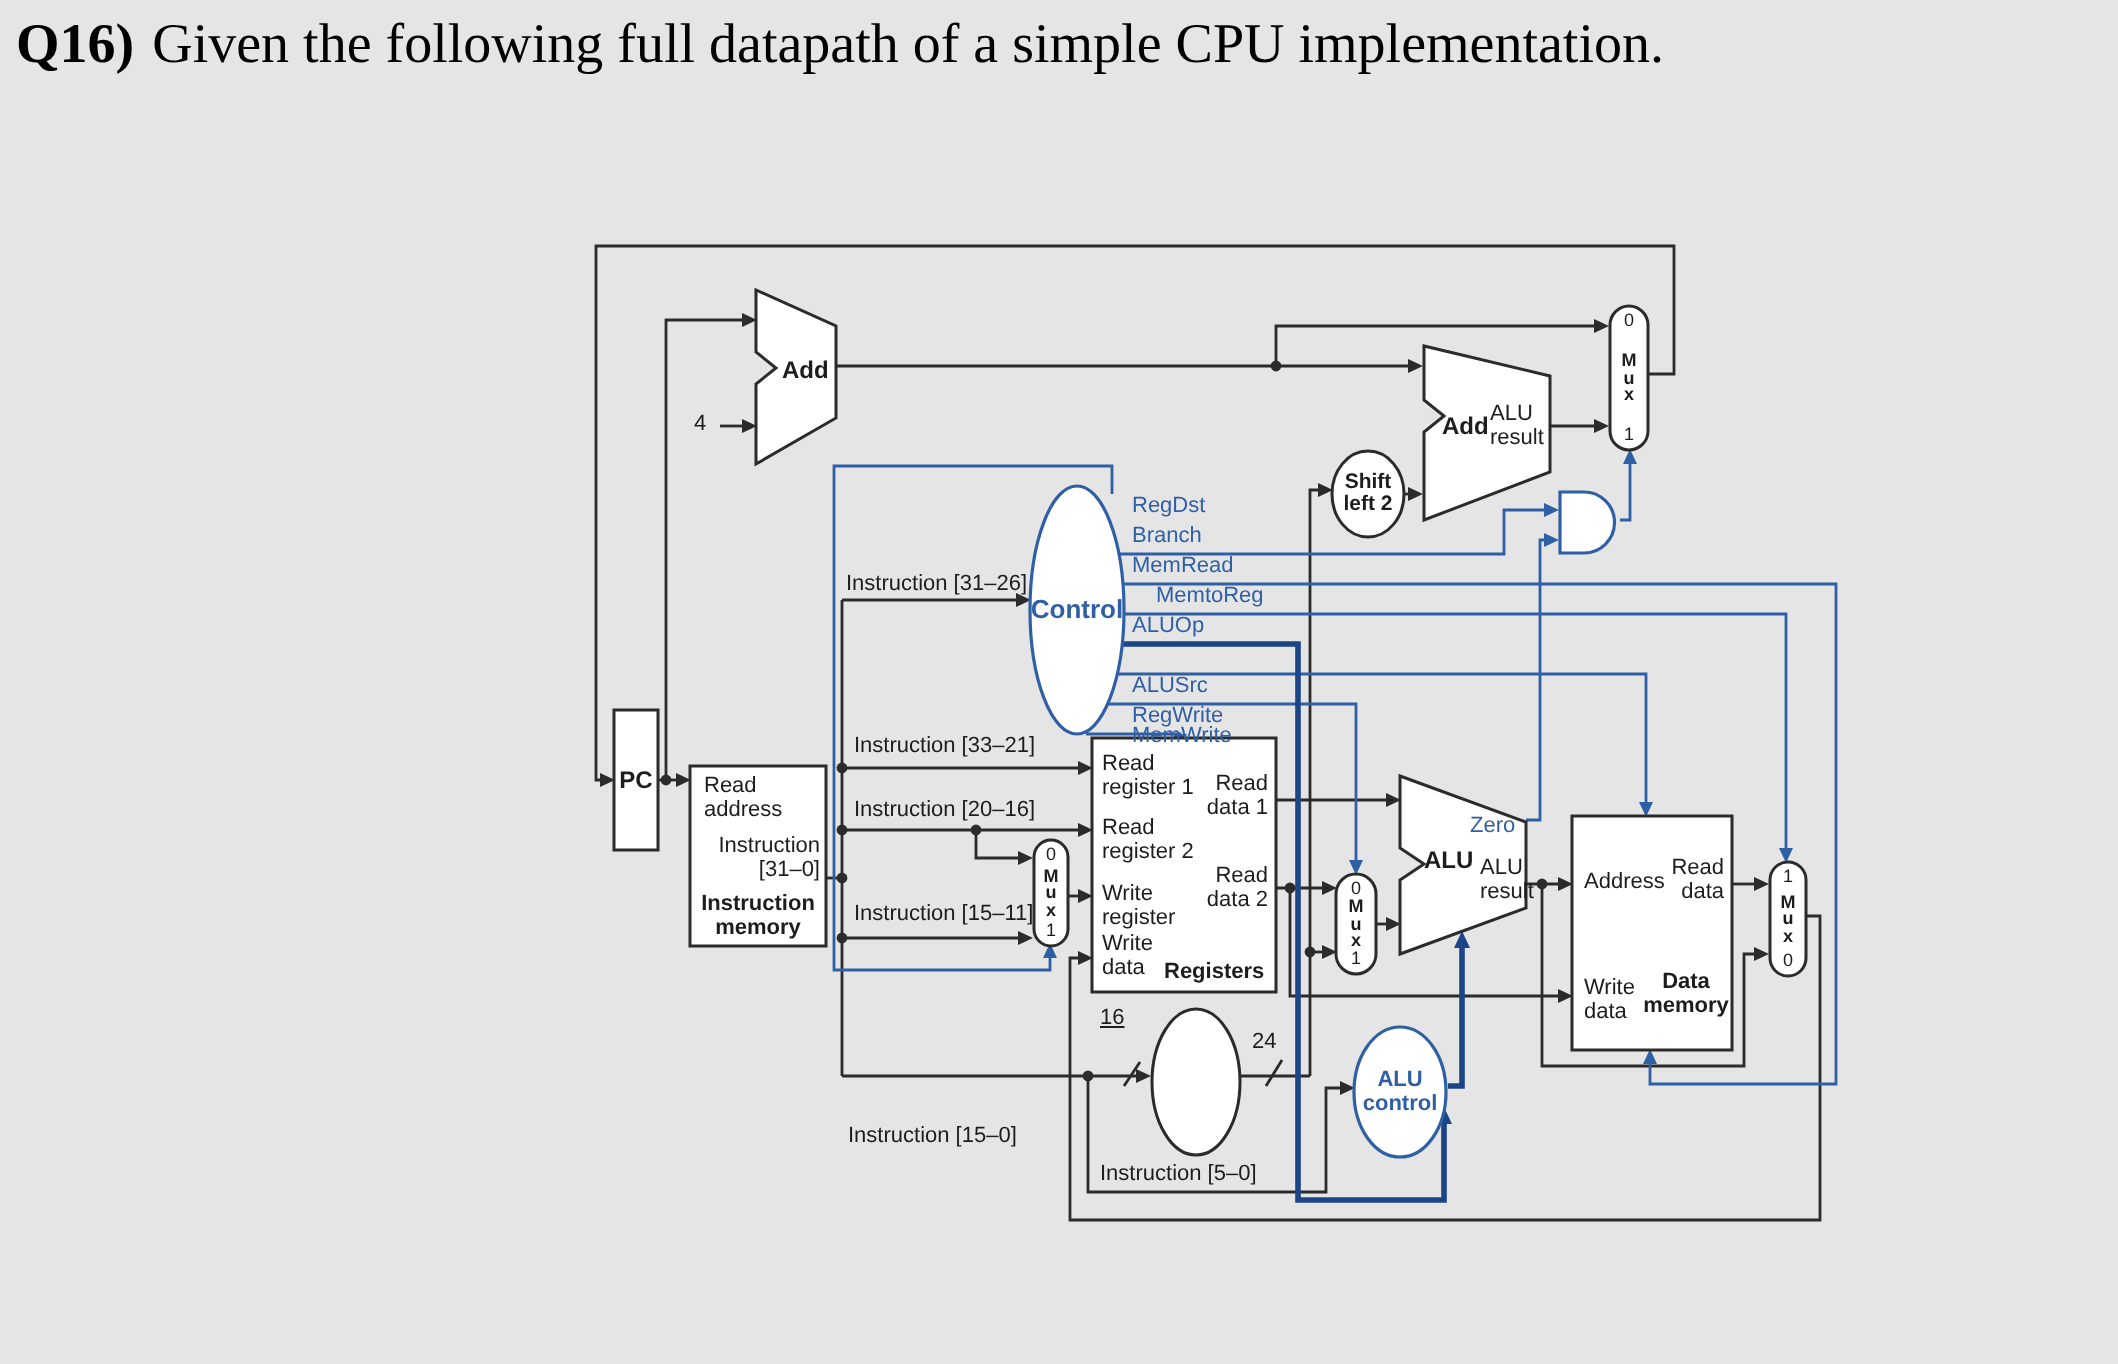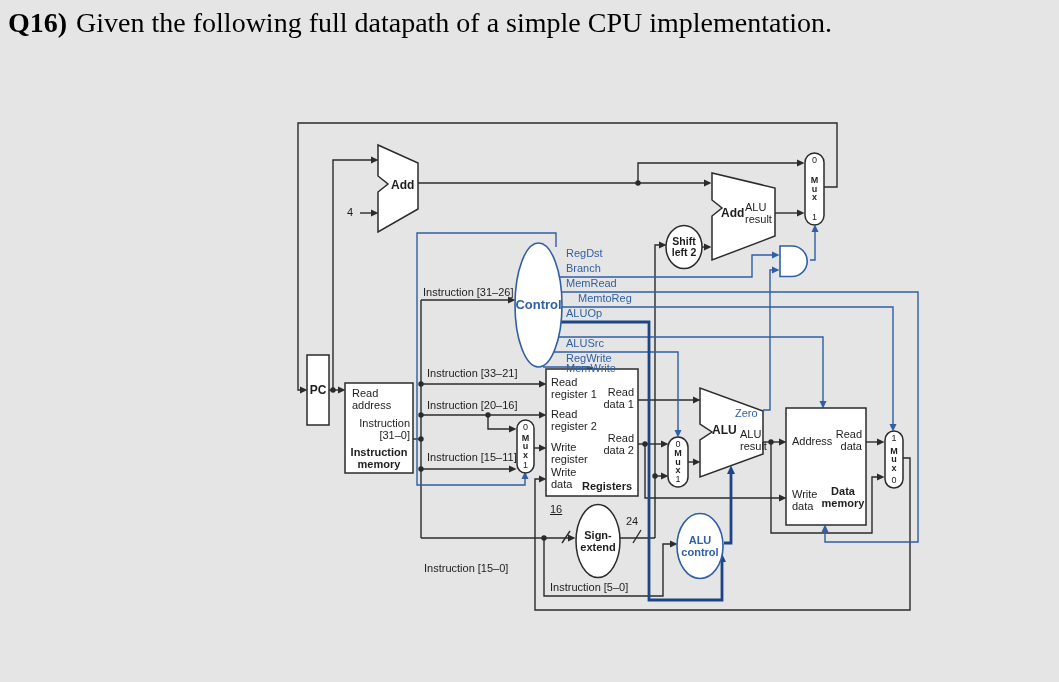--- a/index.html
+++ b/index.html
@@ -211,22 +211,20 @@
 u
 x</span>
       <span>0</span>
     </div>
 
     <div class="lbl bold f12" style="left:712px;top:424px;">ALU</div>
     <div class="lbl blue" style="left:735px;top:407px;">Zero</div>
     <div class="lbl" style="left:740px;top:428px;">ALU
 result</div>
 
-    <div class="lbl fx bold" style="left:576px;top:505px;width:44px;height:72px;">Sign-
-extend</div>
     <div class="lbl" style="left:550px;top:503px;text-decoration:underline;">16</div>
     <div class="lbl" style="left:626px;top:515px;">24</div>
 
     <div class="lbl fx bold blue" style="left:677px;top:514px;width:46px;height:64px;">ALU
 control</div>
 
     <div class="lbl" style="left:792px;top:435px;">Address</div>
     <div class="lbl right" style="left:820px;top:428px;width:42px;">Read
 data</div>
     <div class="lbl" style="left:792px;top:488px;">Write

